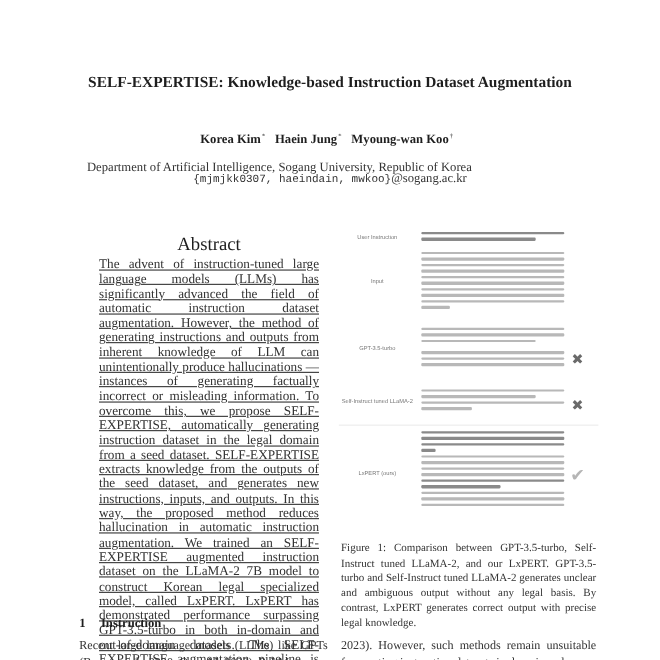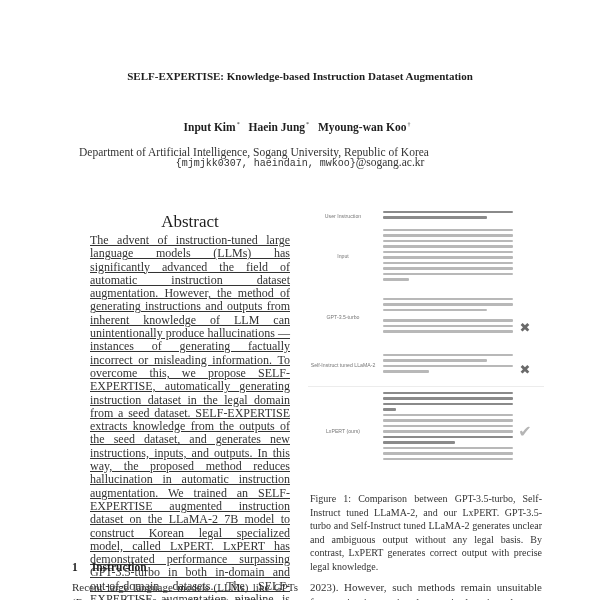--- a/index.html
+++ b/index.html
@@ -1,17 +1,17 @@
 <!DOCTYPE html>
 <html><head>
 <meta charset="utf-8">
 <style>
   html, body { margin:0; padding:0; background:#ffffff; }
   body { width:600px; height:600px; overflow:hidden; position:relative; color:#222; font-family:"Liberation Serif", serif; }
-  .title { position:absolute; left:0; width:600px; top:66px; text-align:center; font-weight:bold; font-size:11px; line-height:20px; color:#1e1e1e; }
+  .title { position:absolute; left:0; width:600px; top:66px; text-align:center; font-weight:bold; font-size:14px; line-height:20px; color:#1e1e1e; }
   .authors { position:absolute; left:0; width:600px; top:121px; text-align:center; font-weight:bold; font-size:11.5px; color:#1e1e1e; }
   .authors sup { font-size:6px; font-weight:normal; vertical-align:5px; margin-left:1px; margin-right:6px; }
   .affil { position:absolute; left:0; width:508px; top:146px; text-align:center; font-size:11.5px; color:#333; }
   .email { position:absolute; left:0; width:600px; top:156px; text-align:center; font-size:10px; font-family:"Liberation Mono", monospace; color:#333; }
   .email .dom { font-family:"Liberation Serif", serif; font-size:11.5px; }
 
   .abs-head { position:absolute; left:90px; width:200px; top:212px; text-align:center; font-weight:normal; font-size:17px; color:#1e1e1e; }
   .abs-body { position:absolute; left:90px; width:200px; top:234px; font-size:12px; line-height:13.3px; text-align:justify; color:#333; hyphens:auto;text-decoration:underline; }
 
   .sec-head { position:absolute; left:72px; top:561px; font-weight:bold; font-size:11.5px; color:#1e1e1e; }
@@ -33,21 +33,21 @@
   .right-text { position:absolute; left:310px; width:232px; top:580px; font-size:11px; line-height:15px; text-align:justify; color:#333; }
 </style>
 </head>
 <body>
 
 <div class="title">
   <div>SELF-EXPERTISE: Knowledge-based Instruction Dataset Augmentation</div>
 </div>
 
 <div class="authors">
-  <span>Input Kim</span><sup>*</sup>
+  <span>Korea Kim</span><sup>*</sup>
   <span>Haein Jung</span><sup>*</sup>
   <span>Myoung-wan Koo</span><sup>†</sup>
 </div>
 
 <div class="affil">Department of Artificial Intelligence, Sogang University, Republic of Korea</div>
 <div class="email">
   <span>{mjmjkk0307, haeindain, mwkoo}</span><span class="dom">@sogang.ac.kr</span>
 </div>
 
 <div class="abs-head">Abstract</div>

